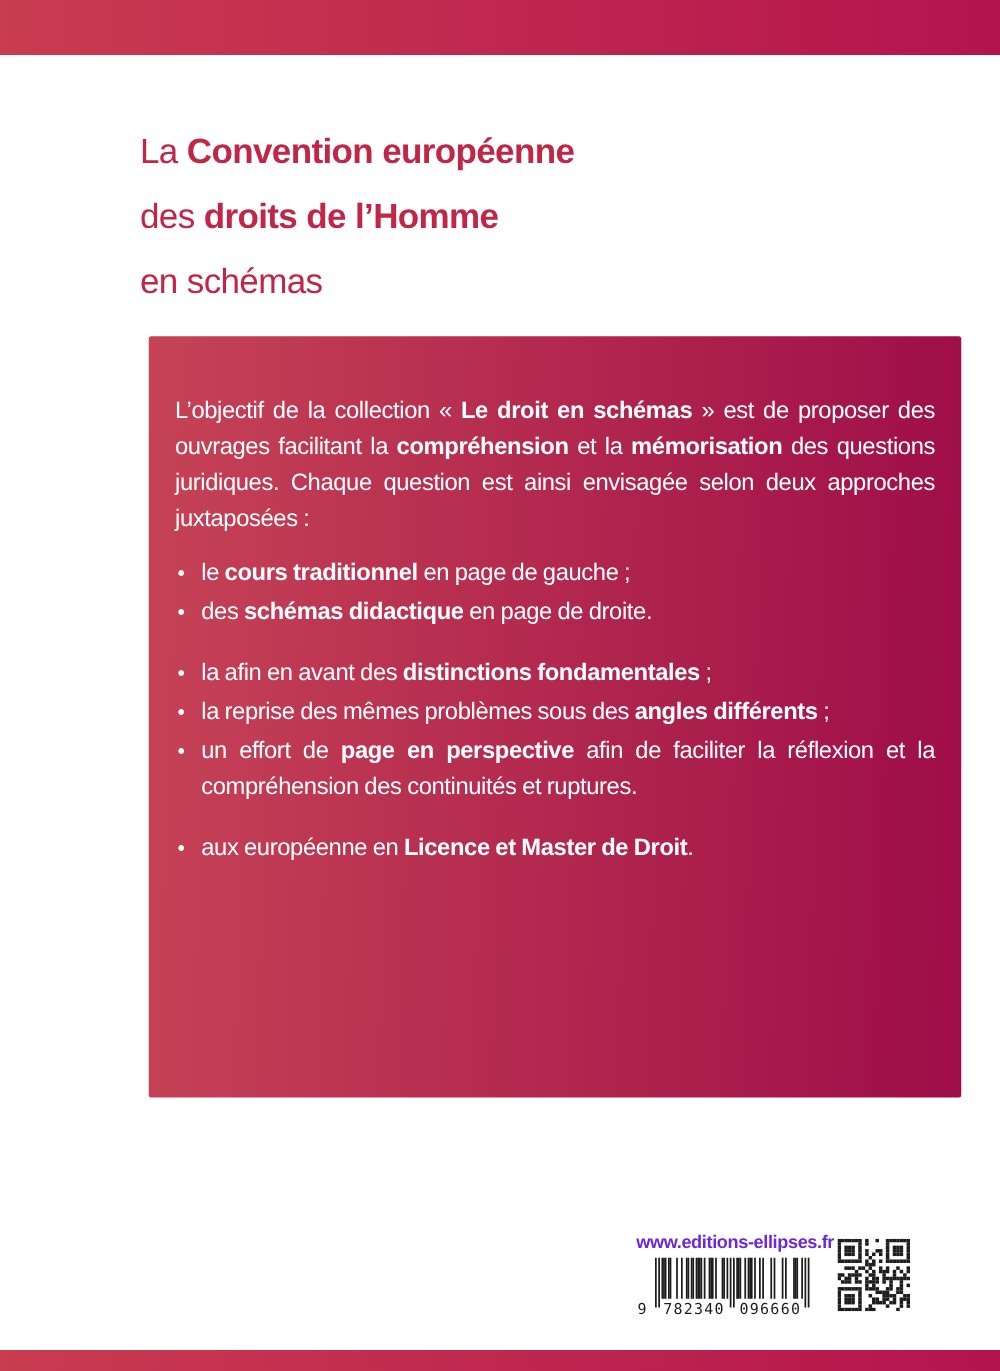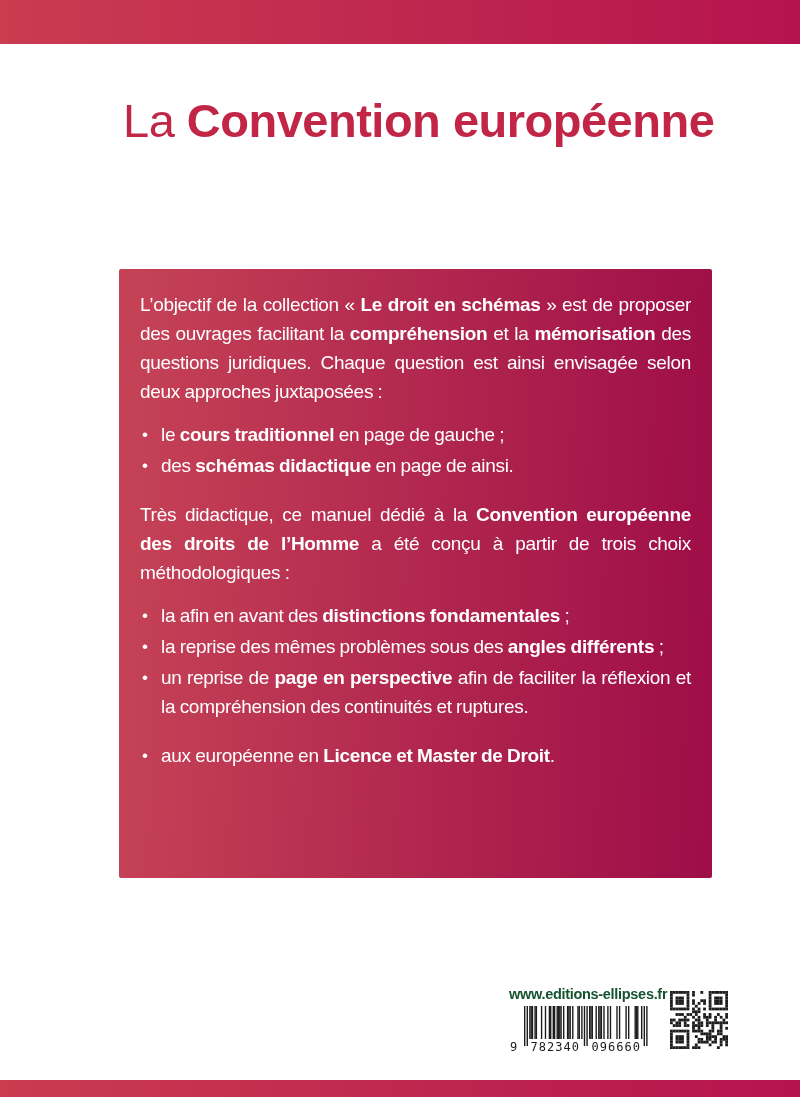--- a/index.html
+++ b/index.html
@@ -9,82 +9,83 @@
   }
   .topbar{
     position:absolute;left:0;top:0;width:800px;height:44px;
     background:linear-gradient(90deg,#ca3c50 0%,#b5134e 100%);
   }
   .bottombar{
     position:absolute;left:0;top:1080px;width:800px;height:17px;
     background:linear-gradient(90deg,#ca3c50 0%,#b5134e 100%);
   }
   .book-title{
-    position:absolute;left:123px;top:95px;width:620px;
-    font-size:47px;line-height:52px;color:#c12646;
+    position:absolute;left:112px;top:95px;width:620px;
+    font-size:28px;line-height:52px;color:#c12646;
     letter-spacing:-0.5px;font-weight:400;
   }
   .book-title b{font-weight:700}
   .card{
-    position:absolute;left:119px;top:269px;width:593px;height:609px;
-    box-sizing:border-box;padding:21px 21px 0 21px;
+    position:absolute;left:119px;top:269px;width:650px;height:609px;
+    box-sizing:border-box;padding:45px 21px 0 21px;
     background:linear-gradient(92deg,#c64356 0%,#9e0d48 100%);
     border-radius:2px;
     color:#ffffff;font-size:19px;line-height:29px;
     letter-spacing:-0.3px;word-spacing:-0.5px;
   }
   .card p{margin:0 0 14px 0;text-align:justify}
   .card b{font-weight:700}
   .card ul{list-style:none;margin:2px 0 20px 0;padding:0}
   .card li{display:flex;margin:0 0 2px 0}
   .card li .dot{flex:0 0 21px;width:21px;padding-left:2px;box-sizing:border-box;font-size:17px}
   .card li .txt{flex:1;text-align:justify}
   .website{
     position:absolute;left:509px;top:986px;width:160px;
-    font-size:14.5px;font-weight:700;letter-spacing:-0.3px;color:#14532d;
+    font-size:14.5px;font-weight:700;letter-spacing:-0.3px;color:#6d28d9;
   }
   .barcode{position:absolute;left:504px;top:1006px;width:152px;height:47px}
   .qr{position:absolute;left:670px;top:991px;width:58px;height:58px}
   svg{display:block}
 </style>
 </head>
 <body>
 
 <div class="topbar"></div>
 
 <div class="book-title">
     <div><span>La </span><b>Convention européenne</b></div>
+    <div><span>des </span><b>droits de l’Homme</b></div>
+    <div><span>en schémas</span></div>
   </div>
 
 <div class="card">
   <div>
       <p><span>L’objectif de la collection «&nbsp;</span><b>Le droit en schémas</b><span>&nbsp;» est de proposer des ouvrages facilitant la </span><b>compréhension</b><span> et la </span><b>mémorisation</b><span> des questions juridiques. Chaque question est ainsi envisagée selon deux approches juxtaposées&nbsp;:</span></p>
       <ul>
         <li>
           <span class="dot">•</span>
           <span class="txt"><span>le </span><b>cours traditionnel</b><span> en page de gauche&nbsp;;</span></span>
         </li>
         <li>
           <span class="dot">•</span>
-          <span class="txt"><span>des </span><b>schémas didactique</b><span> en page de ainsi.</span></span>
+          <span class="txt"><span>des </span><b>schémas didactique</b><span> en page de droite.</span></span>
         </li>
       </ul>
-      <p><span>Très didactique, ce manuel dédié à la </span><b>Convention européenne des droits de l’Homme</b><span> a été conçu à partir de trois choix méthodologiques&nbsp;:</span></p>
       <ul>
         <li>
           <span class="dot">•</span>
           <span class="txt"><span>la afin en avant des </span><b>distinctions fondamentales</b><span>&nbsp;;</span></span>
         </li>
         <li>
           <span class="dot">•</span>
           <span class="txt"><span>la reprise des mêmes problèmes sous des </span><b>angles différents</b><span>&nbsp;;</span></span>
         </li>
         <li>
           <span class="dot">•</span>
-          <span class="txt"><span>un reprise de </span><b>page en perspective</b><span> afin de faciliter la réflexion et la compréhension des continuités et ruptures.</span></span>
+          <span class="txt"><span>un effort de </span><b>page en perspective</b><span> afin de faciliter la réflexion et la compréhension des continuités et ruptures.</span></span>
         </li>
       </ul>
       <ul>
         <li>
           <span class="dot">•</span>
           <span class="txt"><span>aux européenne en </span><b>Licence et Master de Droit</b><span>.</span></span>
         </li>
       </ul>
     </div>
 </div>

